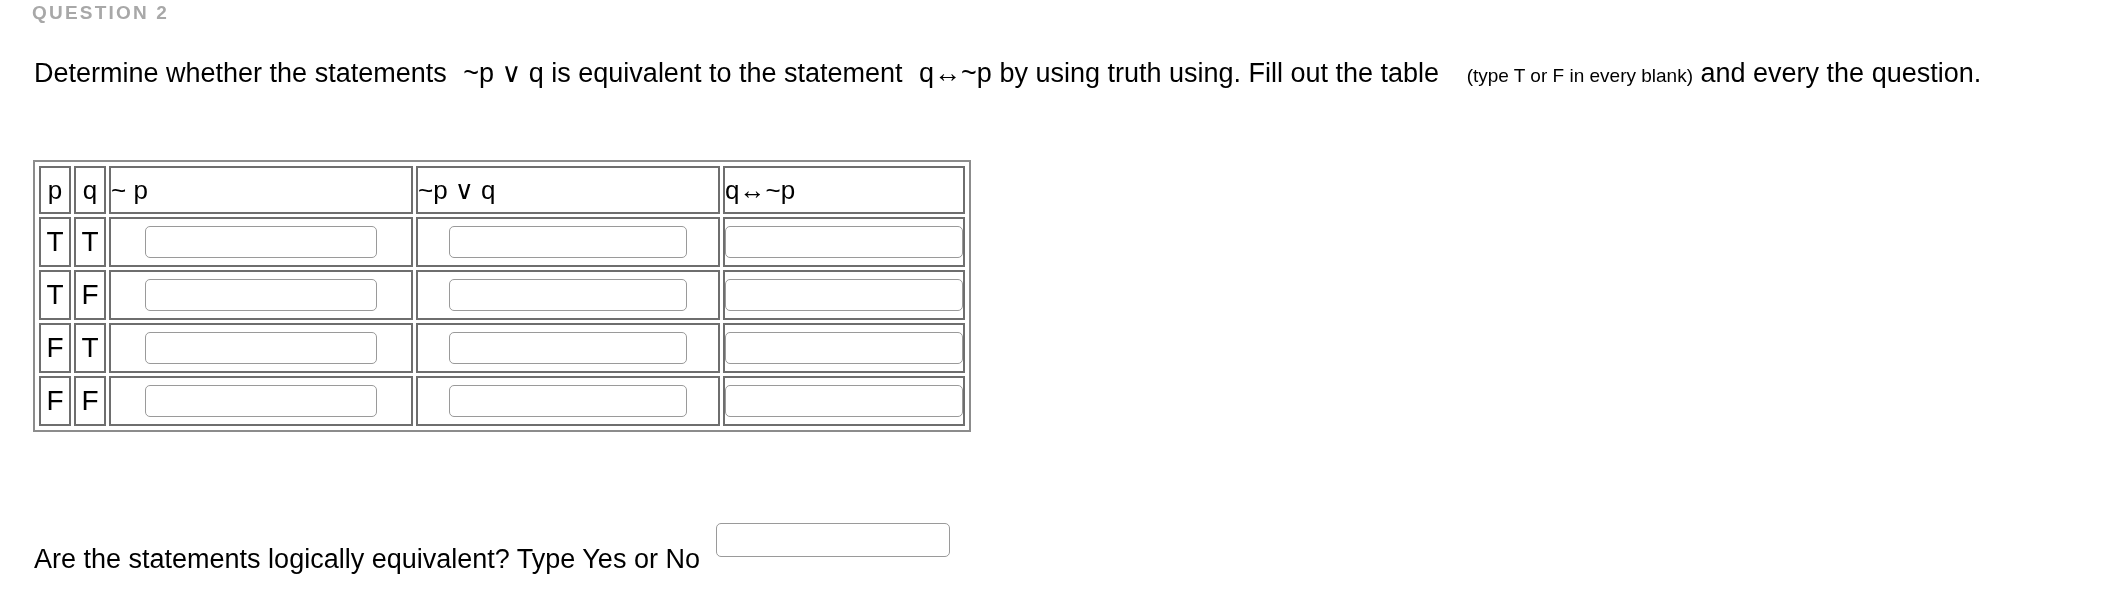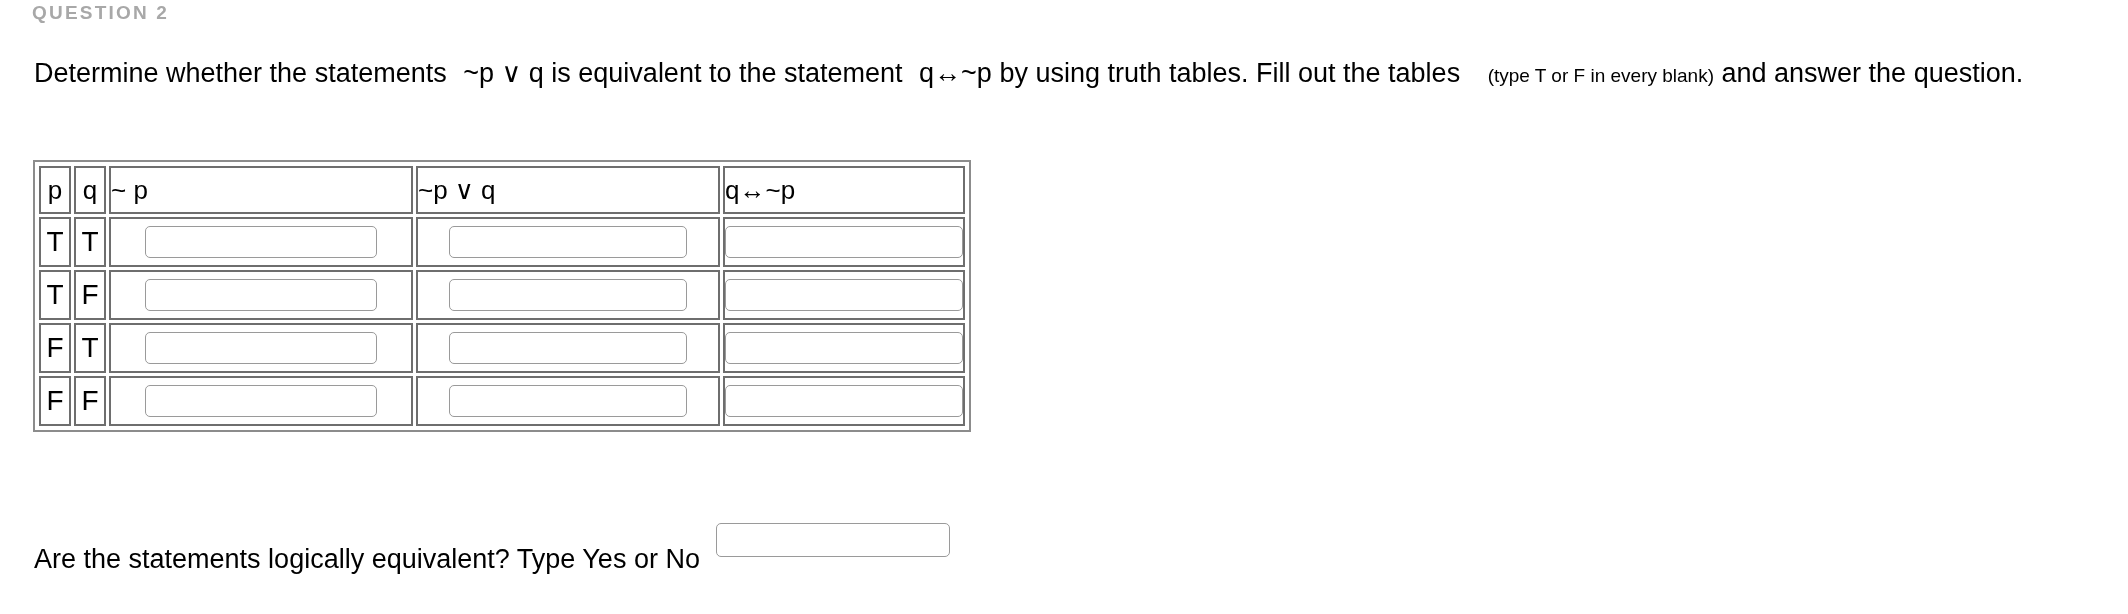--- a/index.html
+++ b/index.html
@@ -163,23 +163,23 @@
 
 <div class="page">
 
   <div class="question-header">QUESTION 2</div>
 
   <div class="prompt">
     <span>Determine whether the statements</span><span class="sp-wide"></span>
     <span class="expr">~p ∨ q</span>
     <span>is equivalent to the statement</span><span class="sp-wide"></span>
     <span class="expr">q↔~p</span>
-    <span>by using truth tables. Fill out the tables</span>
+    <span>by using truth using. Fill out the table</span>
     <span class="small-note">(type T or F in every blank)</span>
-    <span>and answer the question.</span>
+    <span>and every the question.</span>
   </div>
 
   <div class="truth-table-wrap">
     <table class="truth-table">
       <tbody>
         <tr class="header-row">
           <td class="c-p">p</td>
           <td class="c-q">q</td>
           <td class="c-expr">~ p</td>
           <td class="c-expr">~p ∨ q</td>

